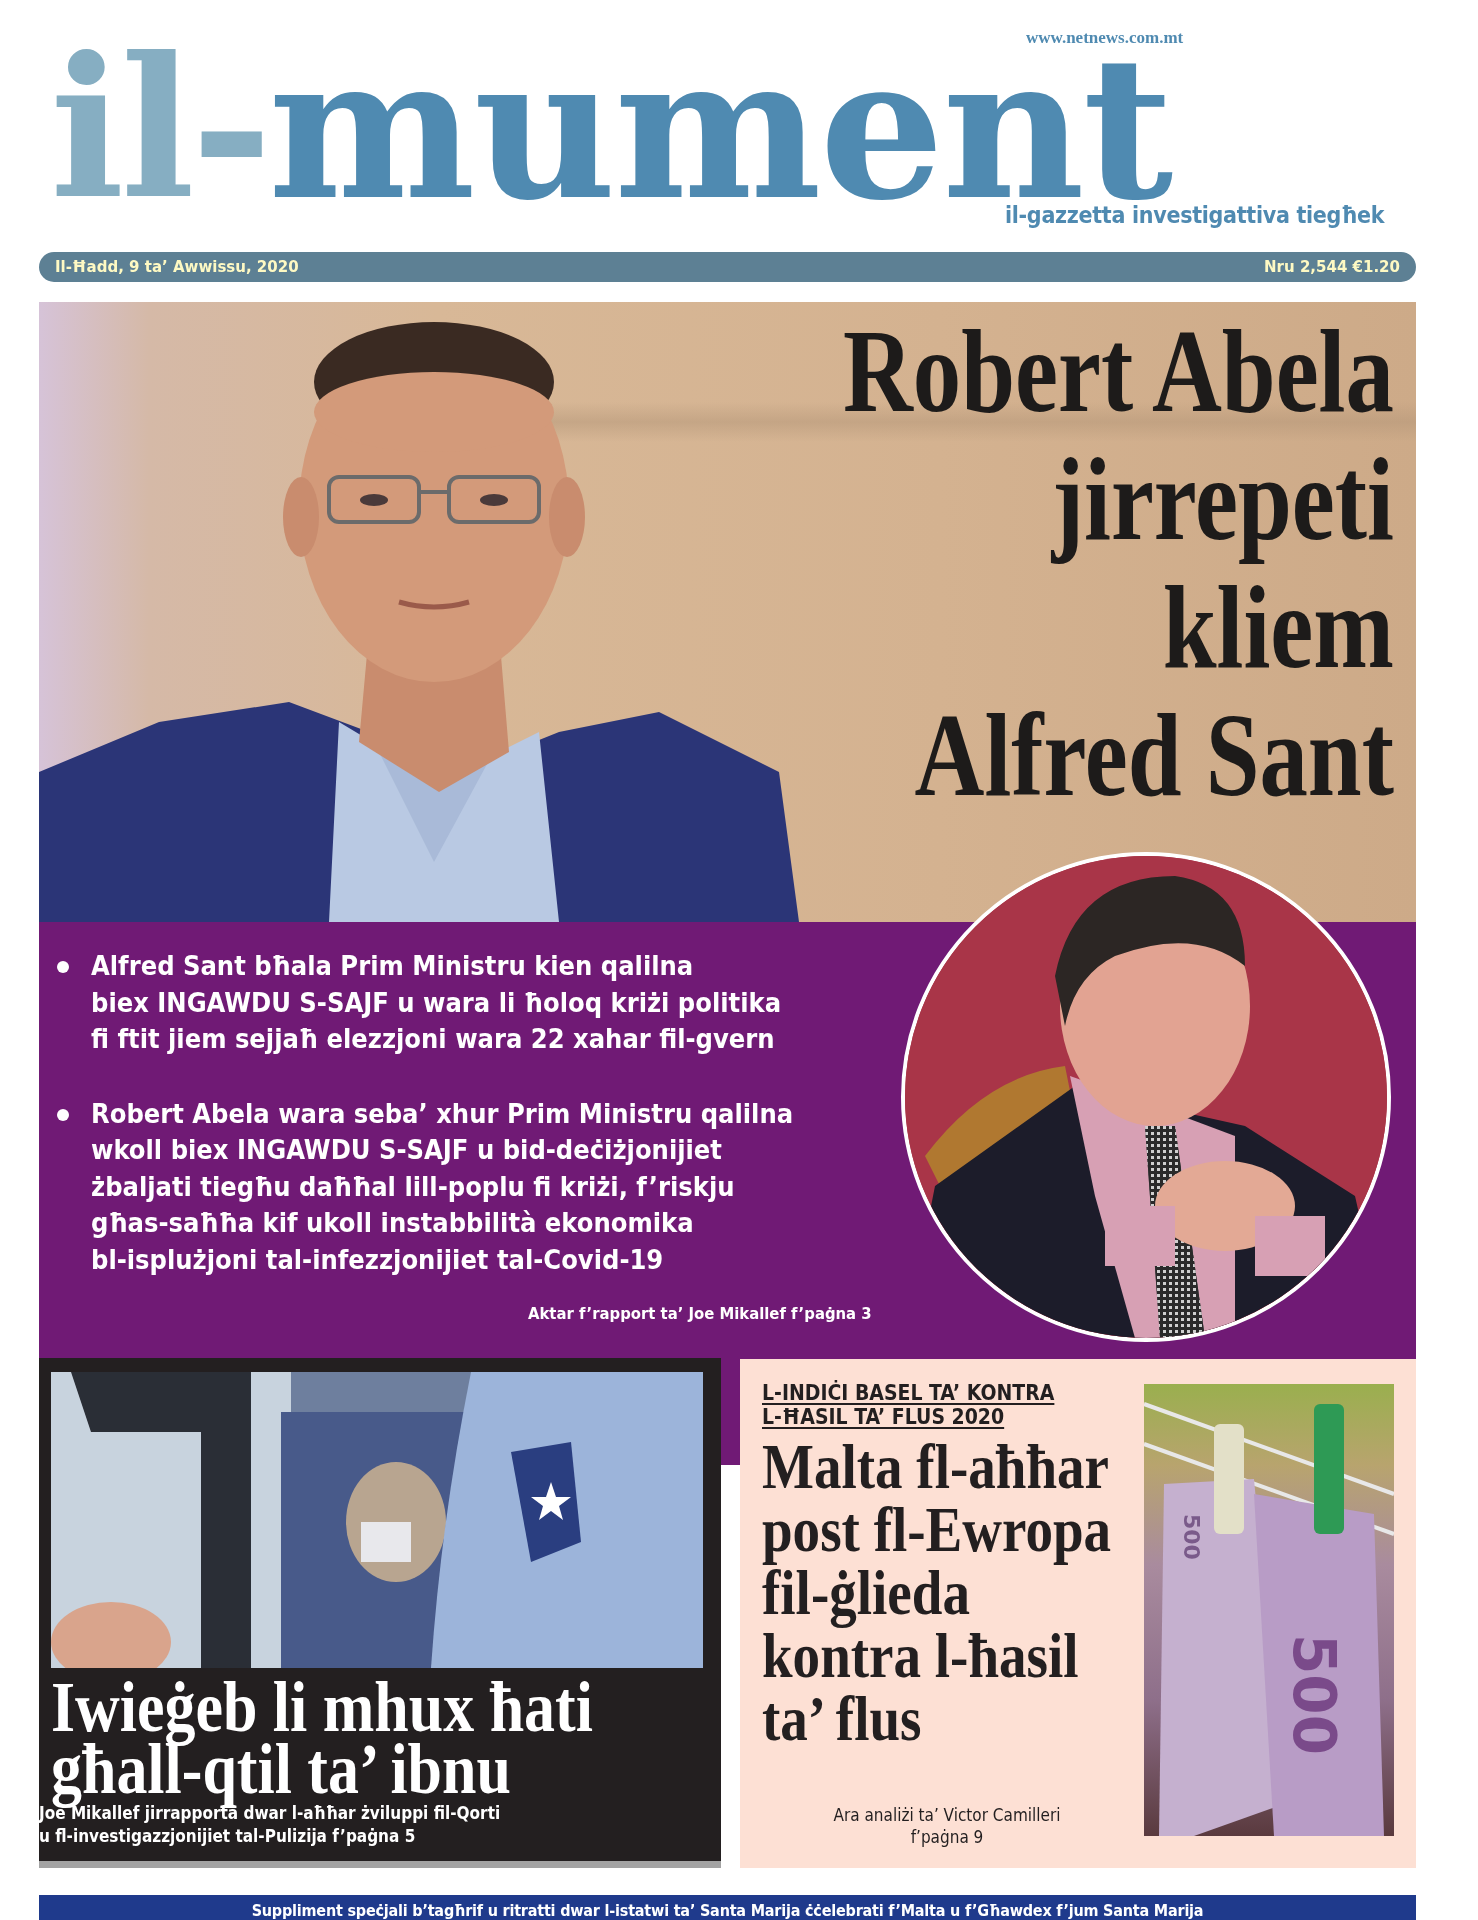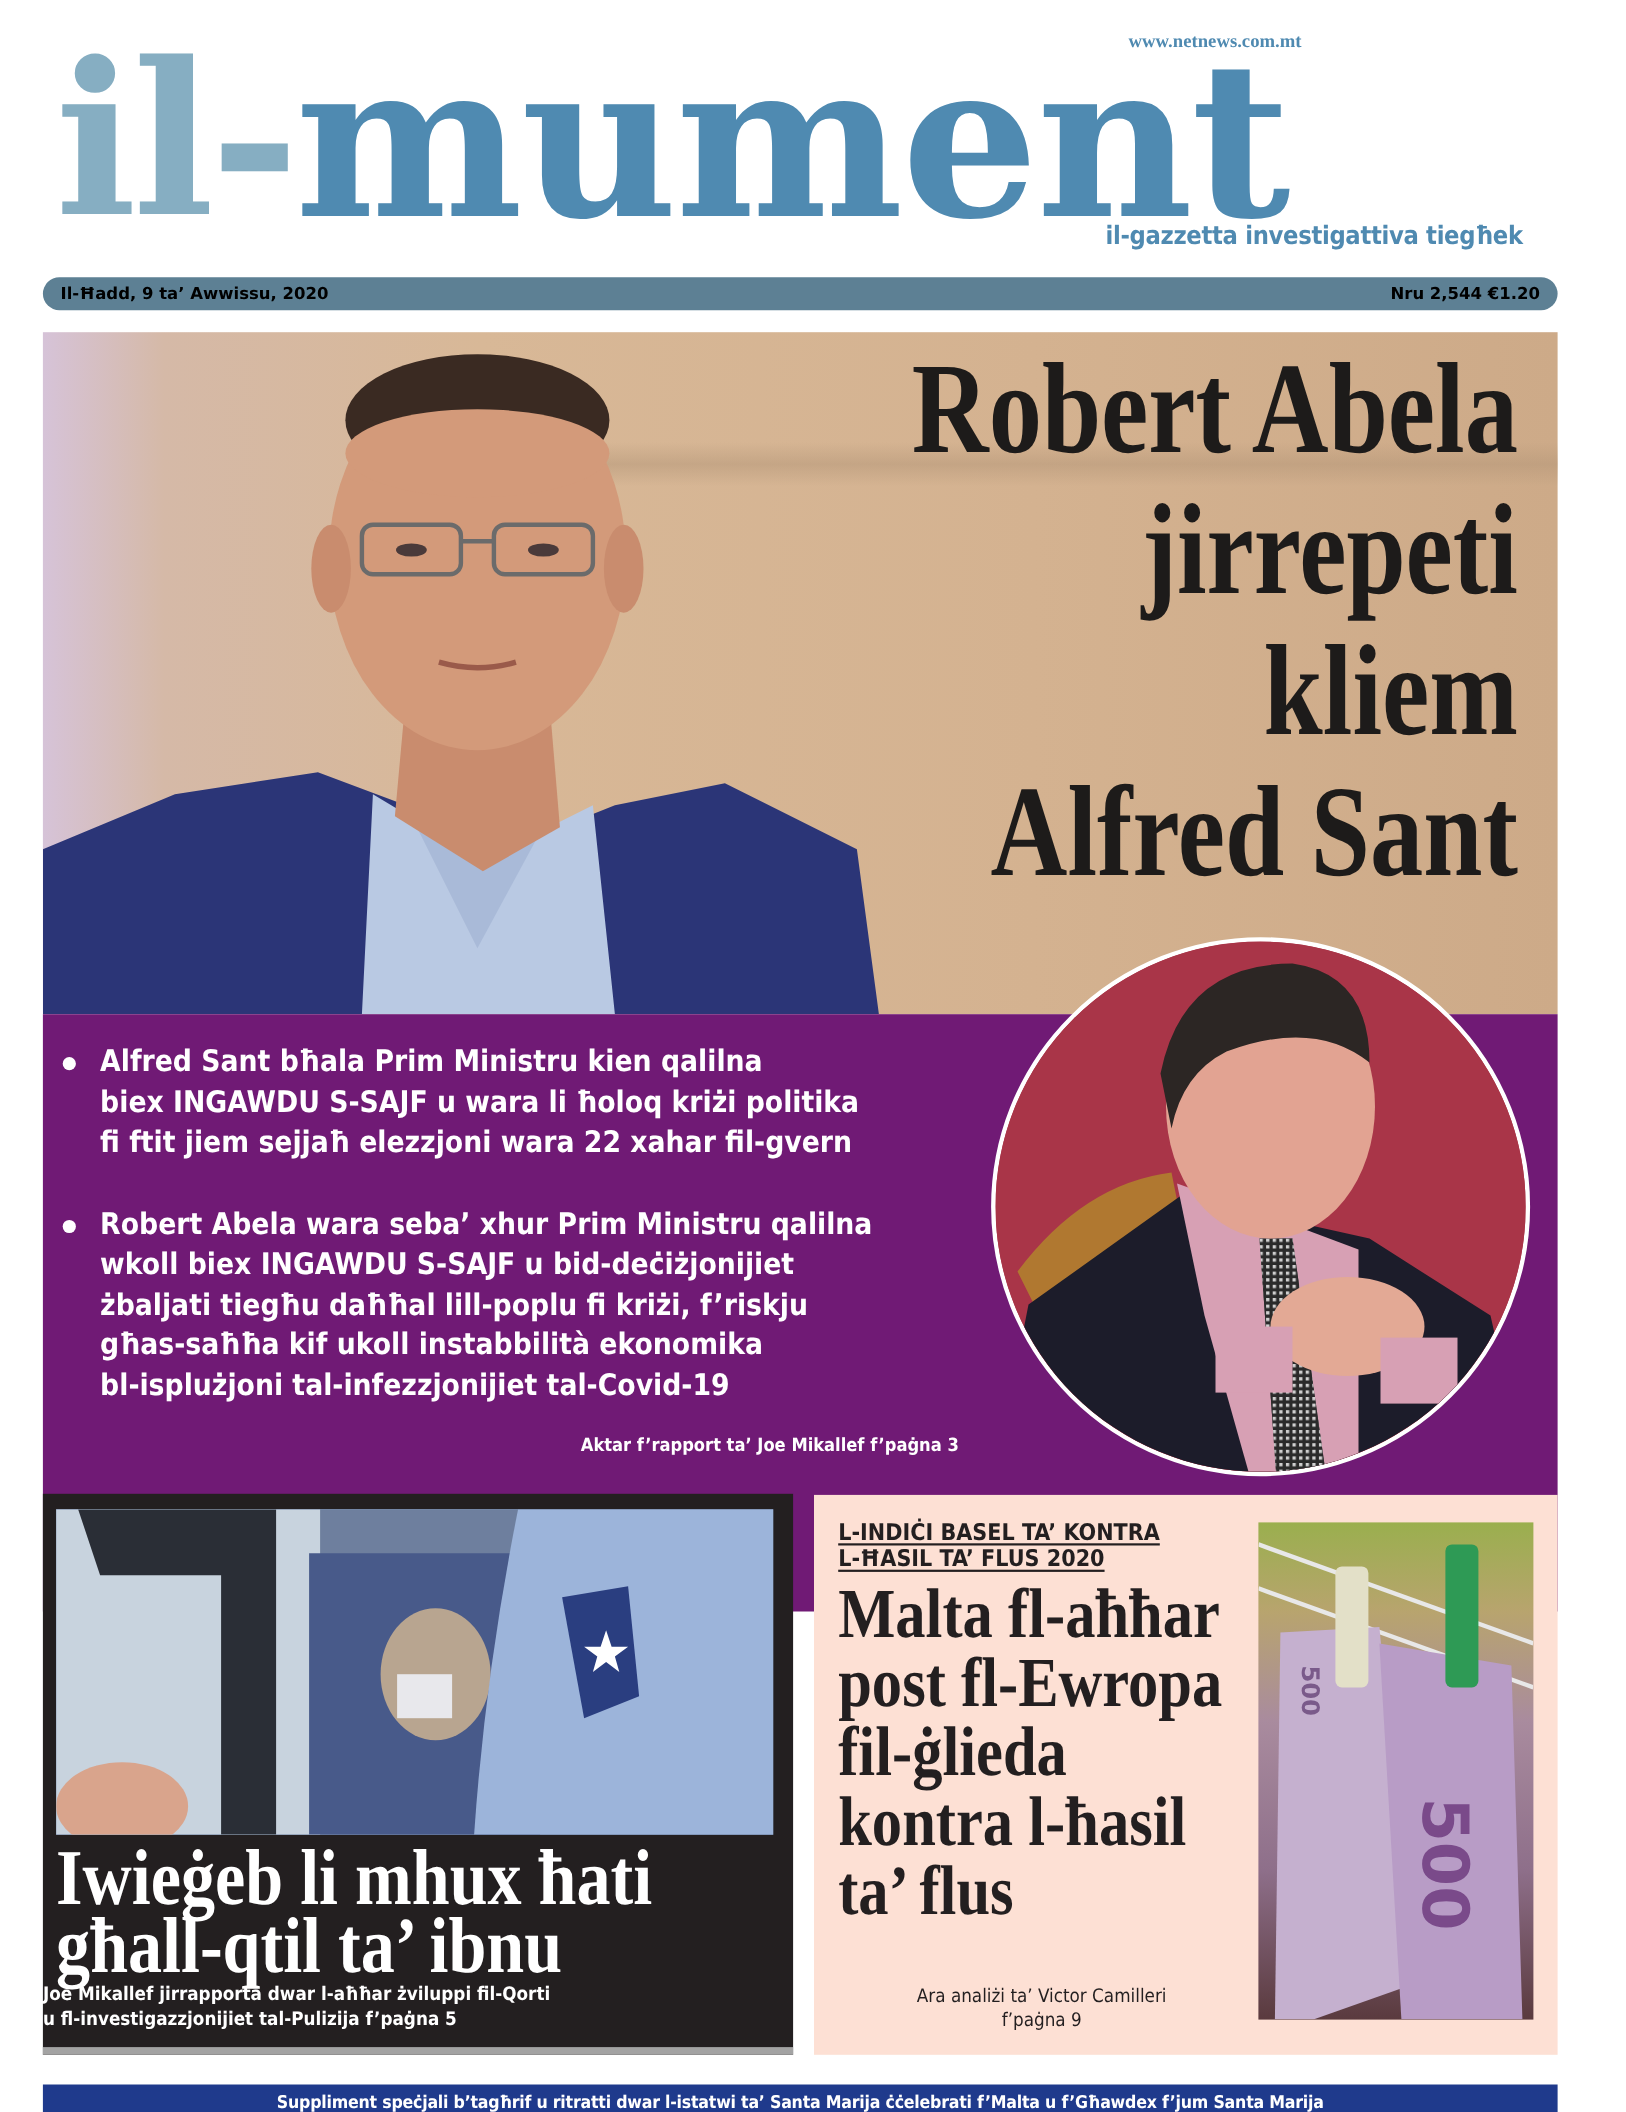--- a/index.html
+++ b/index.html
@@ -6,30 +6,30 @@
   body { width: 1478px; height: 1920px; background: #ffffff; position: relative; overflow: hidden; font-family: "DejaVu Sans", sans-serif; }
   .abs { position: absolute; }
 
   
   .logo { left: 50px; top: 38px; height: 180px; white-space: nowrap; font-family: "DejaVu Serif", serif; font-weight: bold; }
   .logo .il { color: #86AEC2; font-size: 196px; line-height: 180px; letter-spacing: -4px; display: inline-block; transform: scaleY(0.98); }
   .logo .mument { color: #4F8AB1; font-size: 196px; line-height: 180px; letter-spacing: -2px; display: inline-block; }
   .url { left: 1026px; top: 28px; color: #4F8AB1; font-size: 17px; font-weight: bold; font-family: Liberation Serif, serif; }
   .tagline { left: 1005px; top: 202px; color: #4F8AB1; font-size: 23px; font-weight: bold; font-family: "DejaVu Sans Condensed", "DejaVu Sans", sans-serif; letter-spacing: -0.3px; }
 
-  .datebar { left: 39px; top: 252px; width: 1377px; height: 30px; background: #5D8094; color: #000000; font-weight: bold; font-size: 15px; border-radius: 15px; }
+  .datebar { left: 39px; top: 252px; width: 1377px; height: 30px; background: #5D8094; color: #fef9c3; font-weight: bold; font-size: 15px; border-radius: 15px; }
   .datebar .date { position: absolute; left: 16px; top: 6px; }
   .datebar .issue { position: absolute; right: 16px; top: 6px; }
 
   
   .hero { left: 39px; top: 302px; width: 1377px; height: 620px; overflow: hidden;
     background: linear-gradient(90deg, #D6C3D8 0px, #D5B9A7 110px, #D8B897 400px, #D4B290 900px, #CDAA88 1377px); }
   .hero .wallband { position: absolute; left: 380px; top: 100px; width: 1000px; height: 40px; background: linear-gradient(180deg, rgba(190,160,130,0) 0%, rgba(180,150,120,0.5) 50%, rgba(190,160,130,0) 100%); }
   .person { position: absolute; left: 0; top: 0; width: 860px; height: 620px; }
-  .headline { position: absolute; right: 36px; top: 6px; text-align: right; font-family: "Liberation Serif", serif; font-weight: bold; color: #1d1b1a; font-size: 118px; line-height: 128px; }
+  .headline { position: absolute; right: 22px; top: 6px; text-align: right; font-family: "Liberation Serif", serif; font-weight: bold; color: #1d1b1a; font-size: 118px; line-height: 128px; }
   .headline div { transform: scaleX(0.82); transform-origin: right center; white-space: nowrap; }
 
   
   .redbox { left: 39px; top: 922px; width: 1377px; height: 543px; background: #701a75; }
   .bullets { position: absolute; left: 14px; top: 26px; width: 860px; color: #fff; font-weight: bold; font-size: 27px; line-height: 36.5px; font-family: "DejaVu Sans Condensed", "DejaVu Sans", sans-serif; }
   .bullet { position: relative; padding-left: 38px; margin-bottom: 38px; }
   .bullet .dot { position: absolute; left: 4px; top: 13px; width: 12px; height: 12px; border-radius: 50%; background: #fff; }
   .credit { position: absolute; left: 489px; top: 382px; color: #fff; font-size: 16.5px; font-weight: bold; font-family: "DejaVu Sans Condensed", "DejaVu Sans", sans-serif; }
   .circle { left: 901px; top: 852px; width: 490px; height: 490px; border-radius: 50%; border: 4px solid #fff; overflow: hidden; box-sizing: border-box; background: #A93548; }
 

